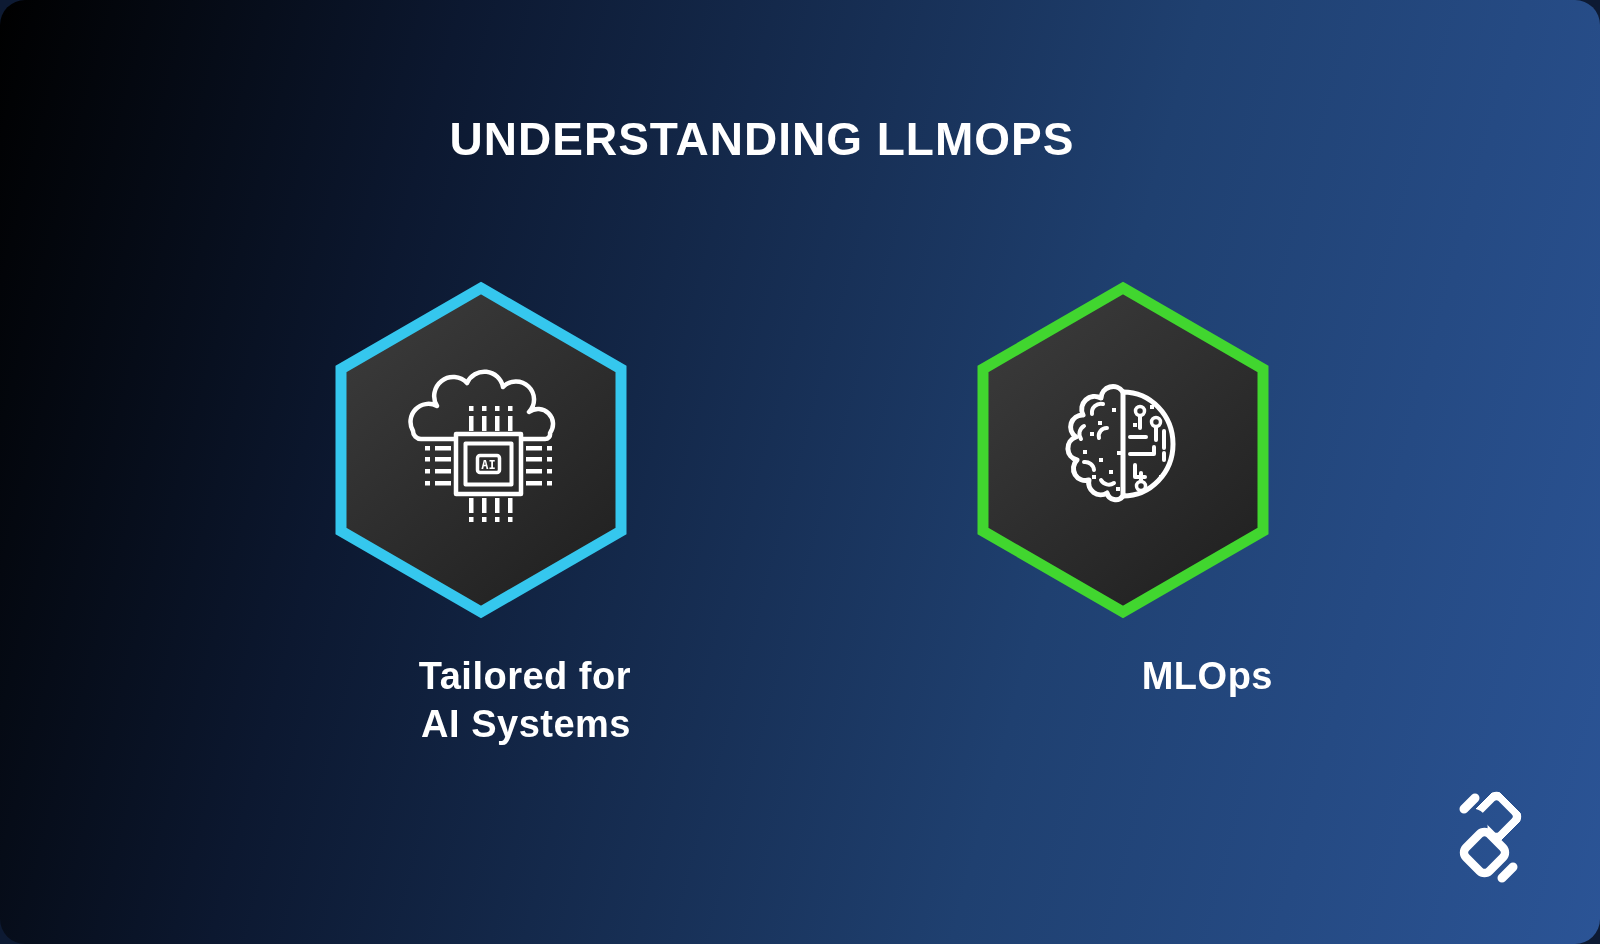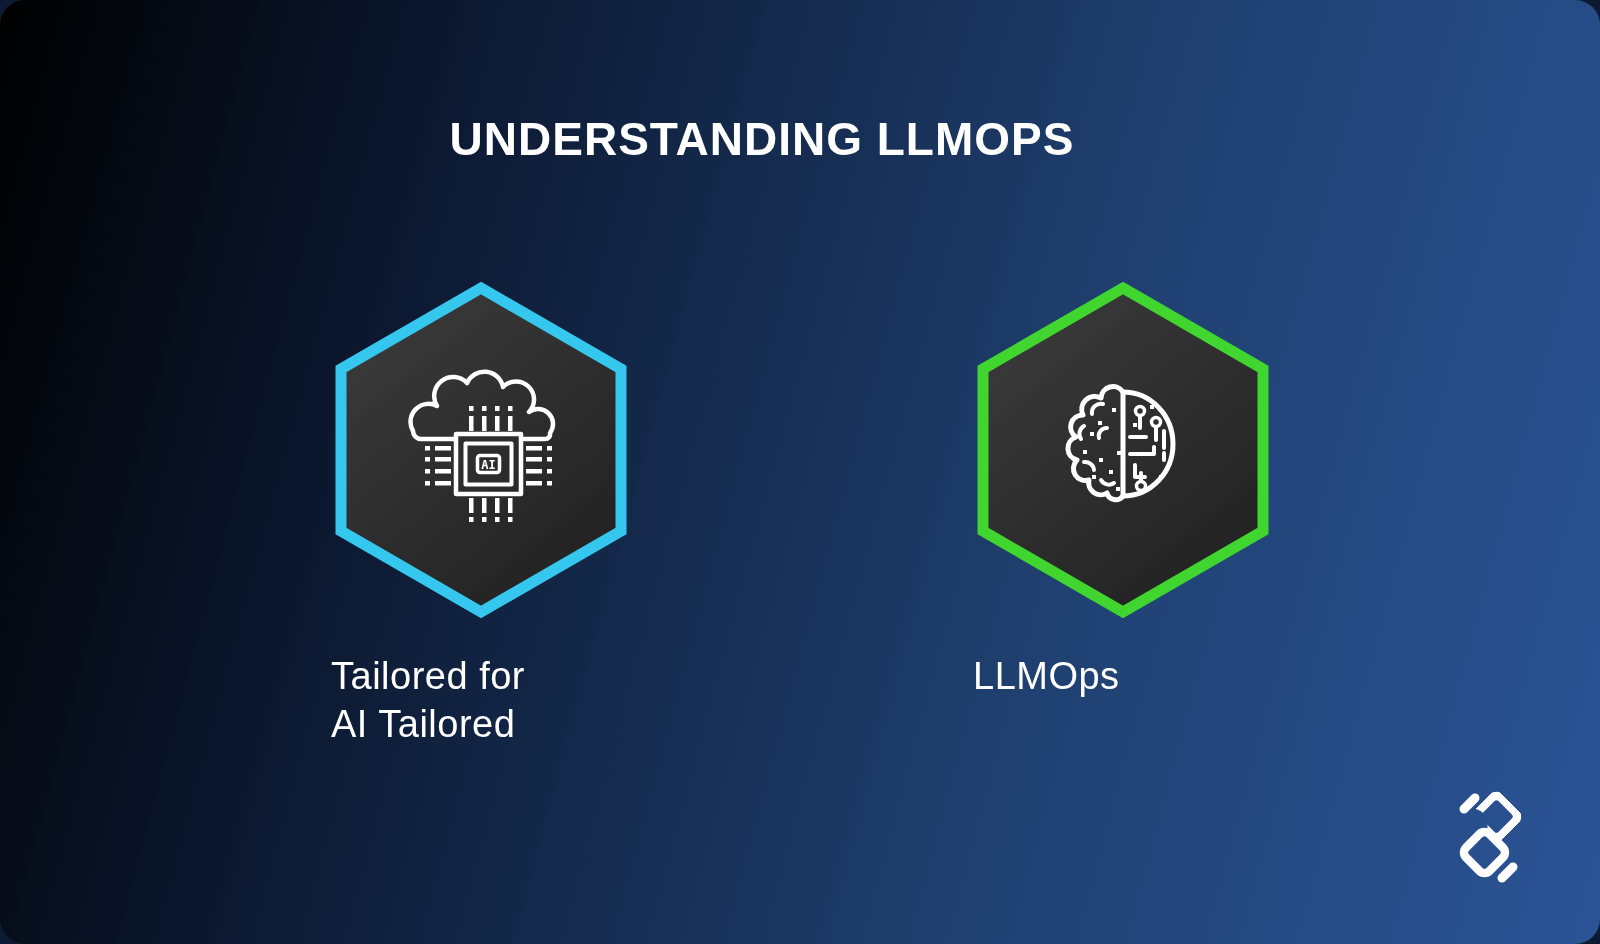--- a/index.html
+++ b/index.html
@@ -46,24 +46,24 @@
     top: 84px;
     left: 70px;
     width: 160px;
     height: 160px;
   }
   .card-label {
     position: absolute;
     top: 372px;
     left: 0;
     width: 300px;
-    text-align: left;
+    text-align: right;
     color: #ffffff;
     font-size: 38px;
-    font-weight: 400;
+    font-weight: 700;
     line-height: 48px;
     letter-spacing: 0.5px;
     white-space: nowrap;
   }
   .card-label span { display: block; }
   .brand-logo {
     position: absolute;
     left: 1450px;
     top: 786px;
     width: 76px;
@@ -139,21 +139,21 @@
       </g>
 
       <rect x="55" y="70" width="65" height="60"></rect>
       <rect x="64.5" y="79.5" width="46" height="41" stroke-width="4"></rect>
       <rect x="76.5" y="91.5" width="22" height="17" rx="2.5" stroke-width="3.5"></rect>
       <text x="87.5" y="105" text-anchor="middle" fill="#ffffff" stroke="none" font-family="DejaVu Sans Mono, monospace" font-size="12" font-weight="bold">AI</text>
     </svg>
 
     <div class="card-label">
       <span>Tailored for</span>
-      <span>AI Tailored</span>
+      <span>AI Systems</span>
     </div>
   </div>
 
   <div class="card right">
     <svg class="hex-svg" viewBox="0 0 300 340">
       <defs>
         <linearGradient id="hexFillR" x1="0" y1="0" x2="0.7" y2="1">
           <stop offset="0" stop-color="#3d3d3d"></stop>
           <stop offset="1" stop-color="#222222"></stop>
         </linearGradient>
@@ -203,21 +203,21 @@
         <circle cx="98" cy="122" r="4.5" stroke-width="3.5"></circle>
       </g>
       <g fill="#ffffff" stroke="none">
         <rect x="90" y="59" width="4" height="4"></rect>
         <rect x="107" y="41" width="4" height="4"></rect>
         <rect x="116" y="111" width="4" height="4"></rect>
       </g>
     </svg>
 
     <div class="card-label">
-      <span>LLMOps</span>
+      <span>MLOps</span>
     </div>
   </div>
 
   <svg class="brand-logo" viewBox="0 0 76 100">
     <defs>
       <mask id="chainMask">
         <rect x="-10" y="-10" width="96" height="120" fill="#fff"></rect>
         <rect x="18" y="50" width="33" height="33" rx="7" fill="none" stroke="#000" stroke-width="17" transform="rotate(45 34.5 66.5)"></rect>
       </mask>
     </defs>

